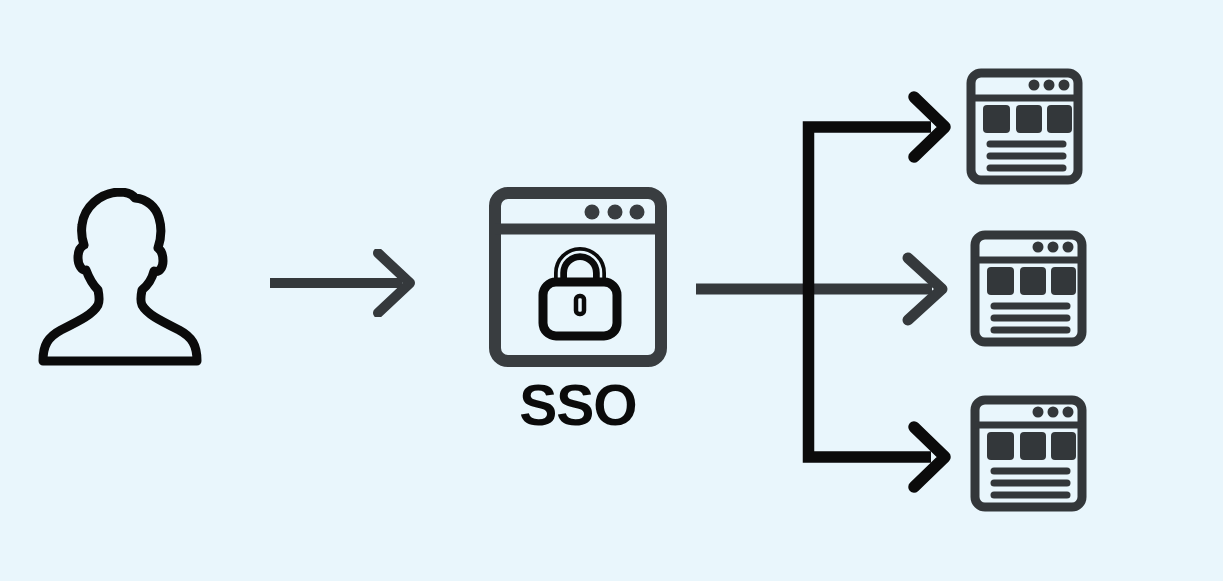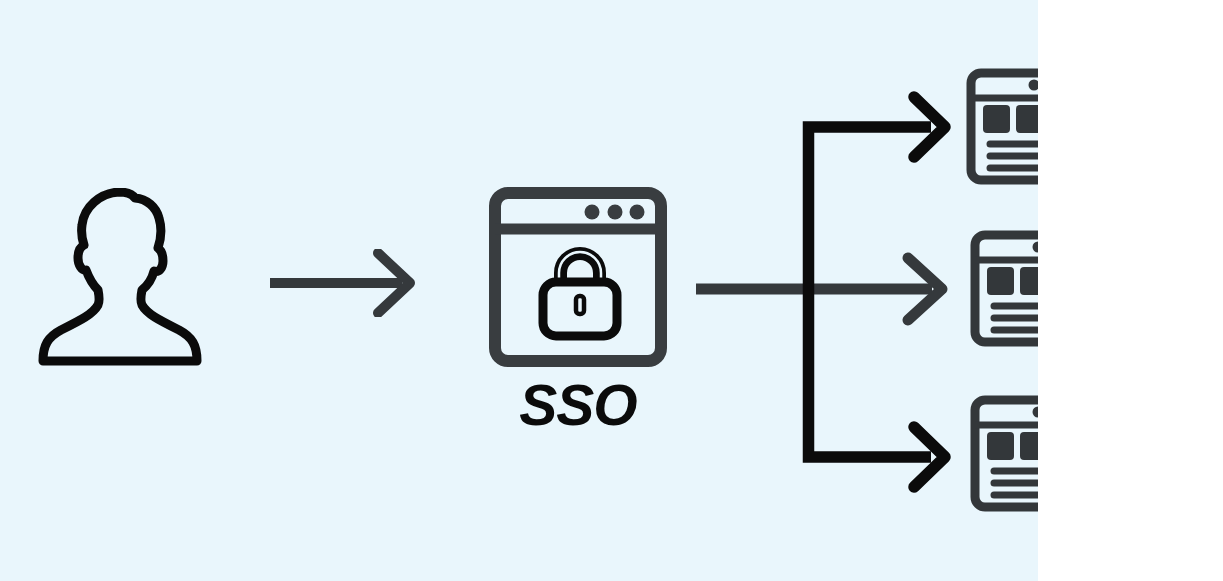--- a/index.html
+++ b/index.html
@@ -6,24 +6,23 @@
     --bg:#e9f6fc;
     --ink:#0b0b0b;
     --gray:#35393c;
     --frame:#393d40;
     --app:#33373a;
   }
   *{box-sizing:border-box;}
   body{margin:0;font-family:"Liberation Sans",sans-serif;}
   .canvas{
     position:relative;
-    width:1038px;height:581px;
+    width:1223px;height:581px;
     background:var(--bg);
     overflow:hidden;
-    font-style:italic;
   }
   .abs{position:absolute;}
   .ink{color:var(--ink);}
   .gray{color:var(--gray);}
   .frame{color:var(--frame);}
   .app{color:var(--app);}
   .sso-label{
     position:absolute;
     left:488px;top:374px;width:180px;height:62px;
     text-align:center;

